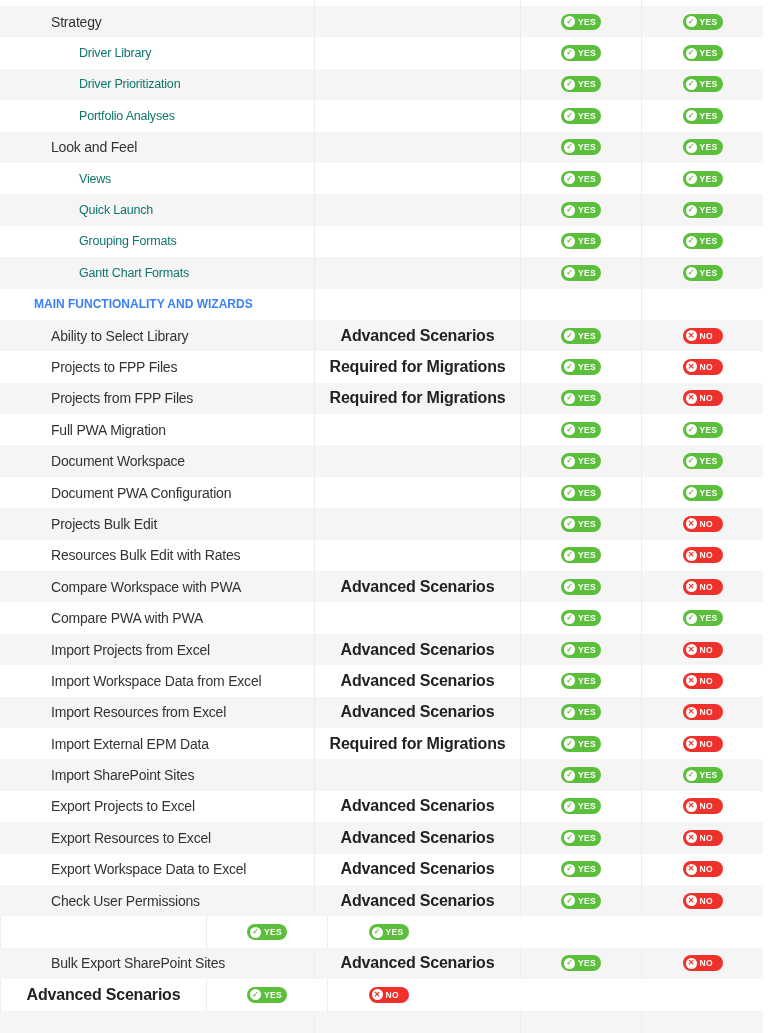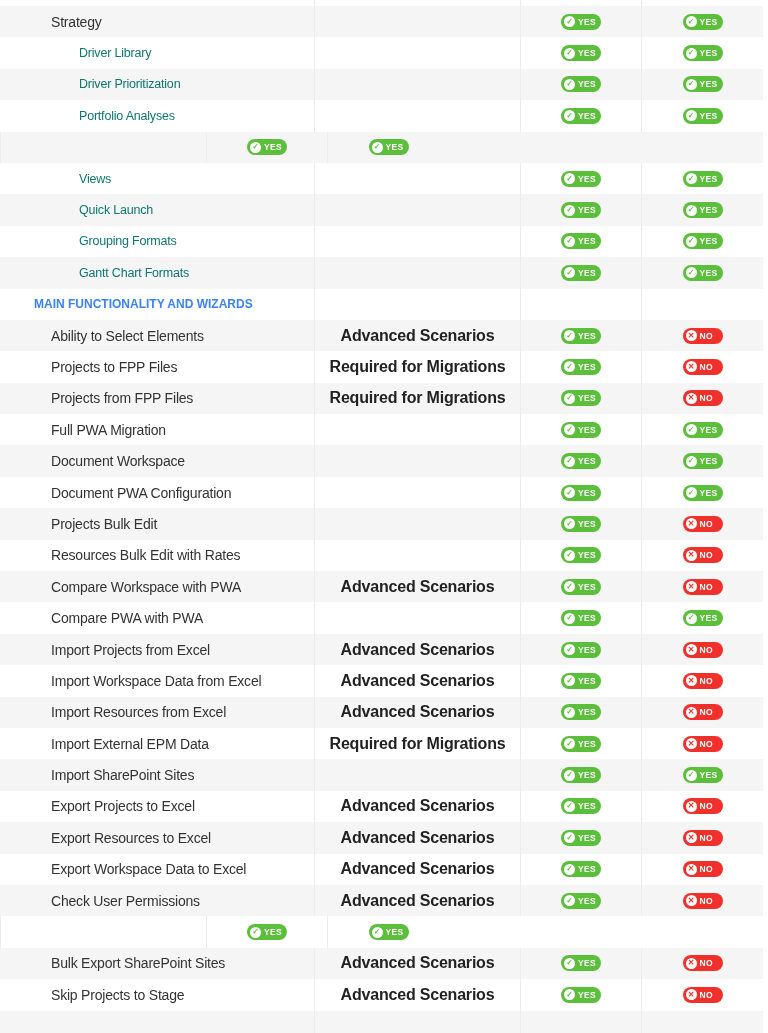--- a/index.html
+++ b/index.html
@@ -96,20 +96,21 @@
           </span>
         </div>
         <div class="cell c-b">
           <span class="badge yes">
             <span class="ico">✓</span>
             <span class="lbl">YES</span>
           </span>
         </div>
       </div>
       <div class="row gray">
+        <div class="cell c-name name-parent">Look and Feel</div>
         <div class="cell c-note"></div>
         <div class="cell c-a">
           <span class="badge yes">
             <span class="ico">✓</span>
             <span class="lbl">YES</span>
           </span>
         </div>
         <div class="cell c-b">
           <span class="badge yes">
             <span class="ico">✓</span>
@@ -181,21 +182,21 @@
           </span>
         </div>
       </div>
       <div class="row white">
         <div class="cell c-name name-section">MAIN FUNCTIONALITY AND WIZARDS</div>
         <div class="cell c-note"></div>
         <div class="cell c-a"></div>
         <div class="cell c-b"></div>
       </div>
       <div class="row gray">
-        <div class="cell c-name name-parent">Ability to Select Elements</div>
+        <div class="cell c-name name-parent">Ability to Select Library</div>
         <div class="cell c-note">Advanced Scenarios</div>
         <div class="cell c-a">
           <span class="badge yes">
             <span class="ico">✓</span>
             <span class="lbl">YES</span>
           </span>
         </div>
         <div class="cell c-b">
           <span class="badge no">
             <span class="ico">✕</span>
@@ -516,21 +517,20 @@
           </span>
         </div>
         <div class="cell c-b">
           <span class="badge no">
             <span class="ico">✕</span>
             <span class="lbl">NO</span>
           </span>
         </div>
       </div>
       <div class="row white">
-        <div class="cell c-name name-parent">Skip Projects to Stage</div>
         <div class="cell c-note">Advanced Scenarios</div>
         <div class="cell c-a">
           <span class="badge yes">
             <span class="ico">✓</span>
             <span class="lbl">YES</span>
           </span>
         </div>
         <div class="cell c-b">
           <span class="badge no">
             <span class="ico">✕</span>

